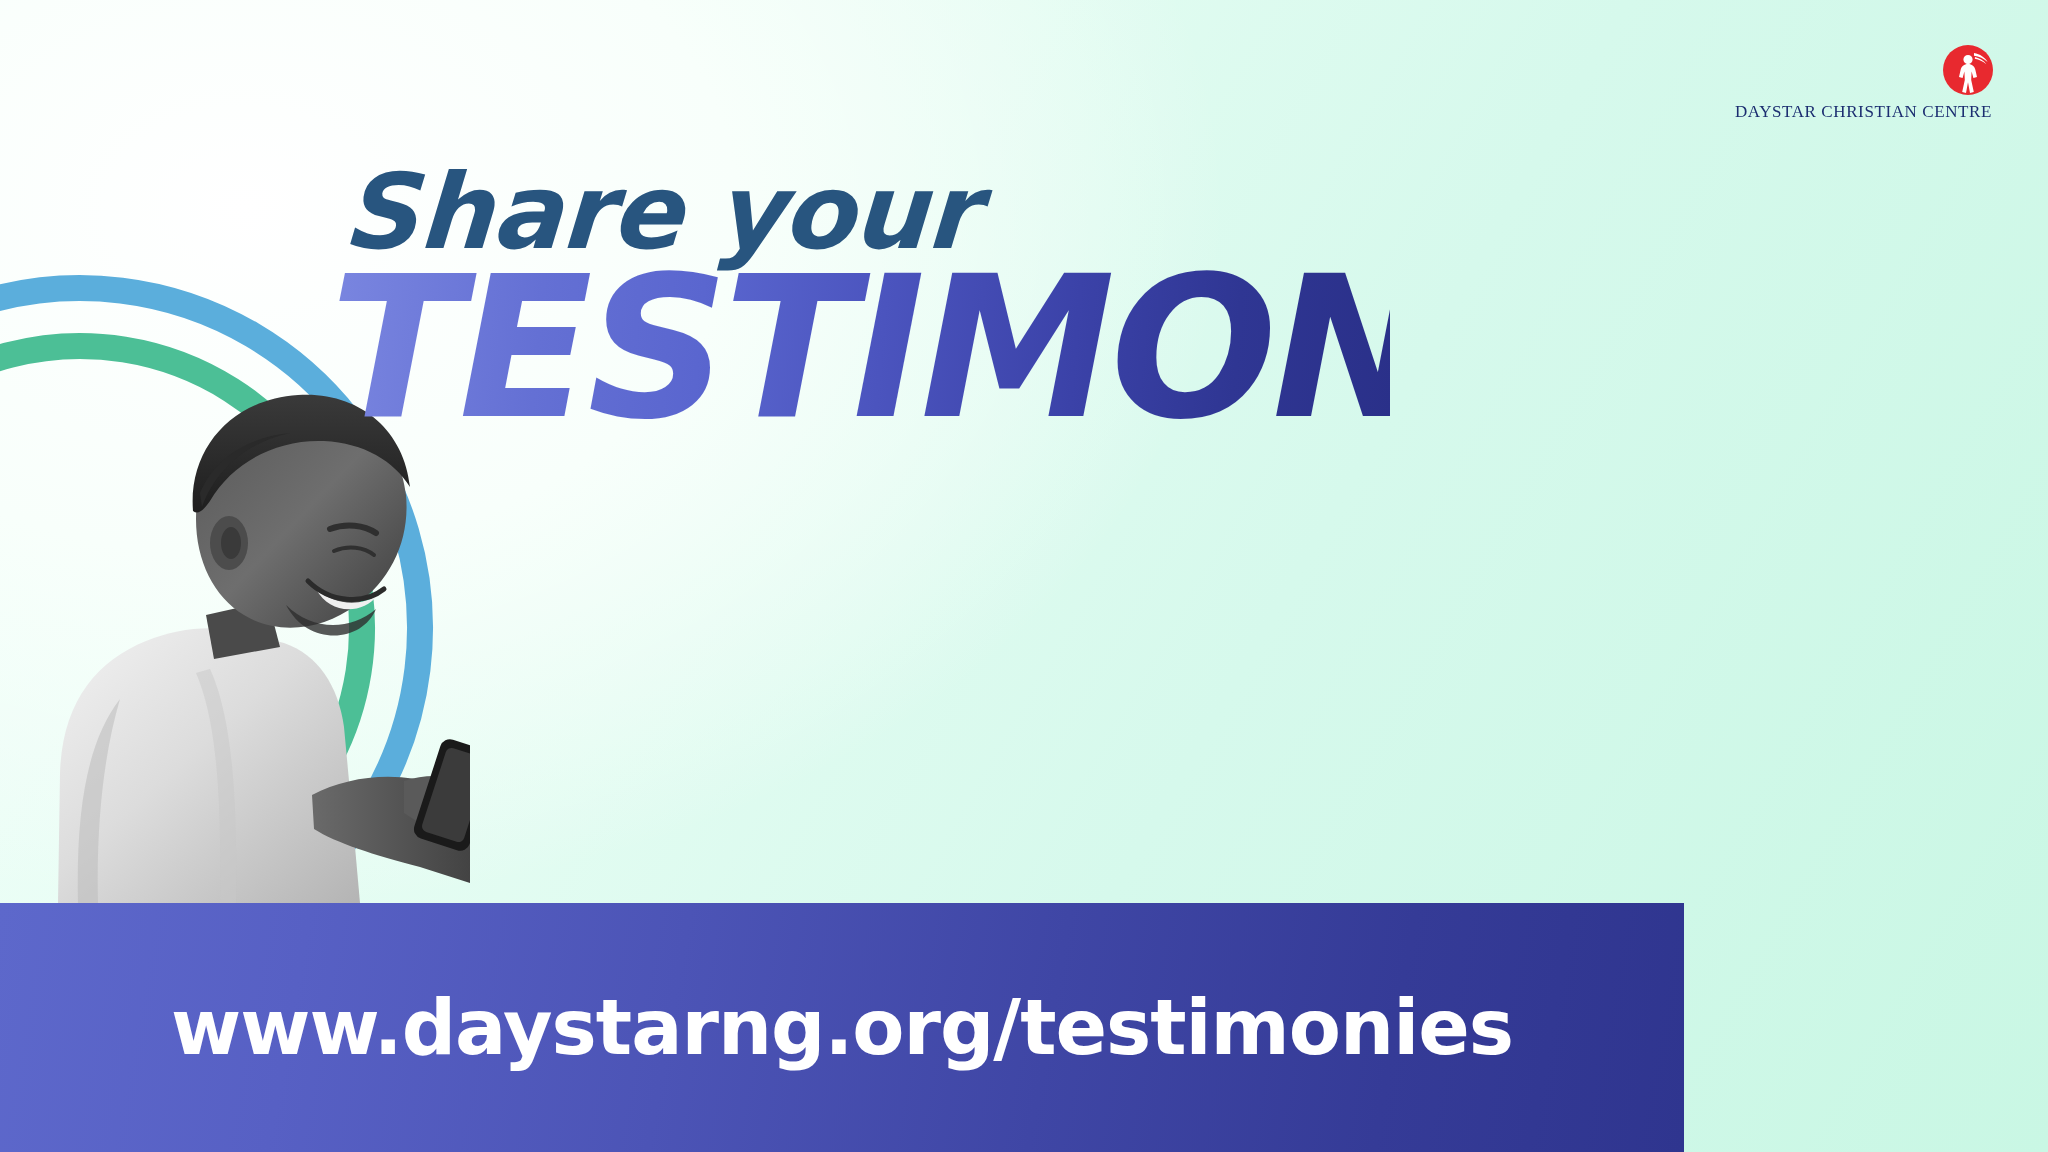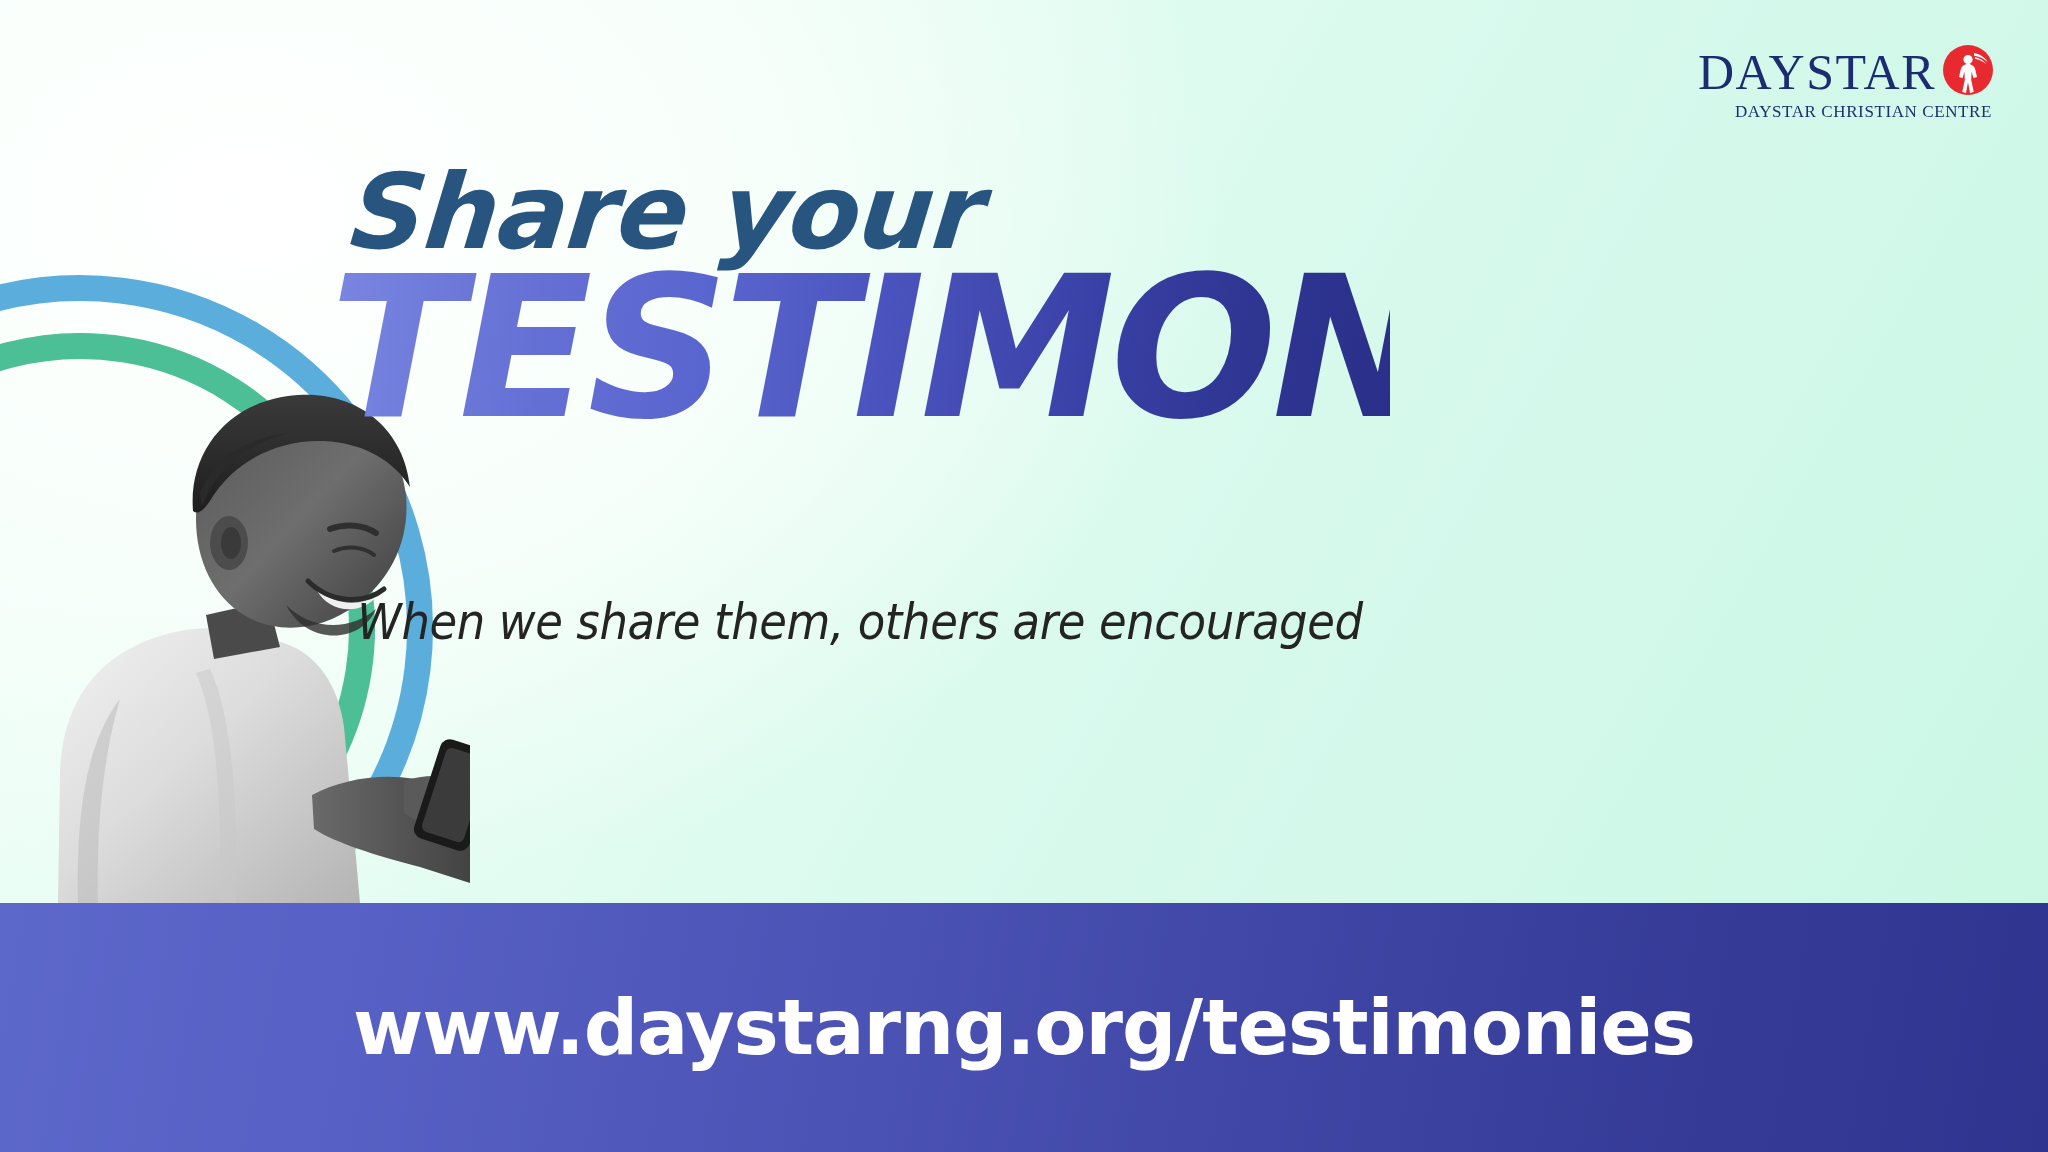--- a/index.html
+++ b/index.html
@@ -120,21 +120,21 @@
     line-height:1.30;
     color:#242424;
     letter-spacing:-0.4px;
   }
   .para .ln { display:block; white-space:nowrap; }
 
   
   .footer {
     position:absolute;
     left:0; bottom:0;
-    width:2048px; height:249px;
+    width:1684px; height:249px;
     background:linear-gradient(100deg,
         #5d68cb 0%,
         #5760c4 18%,
         #4c54b6 40%,
         #3f46a5 62%,
         #353b97 82%,
         #2f358f 100%);
     display:flex;
     flex-direction:column;
     align-items:center;
@@ -233,40 +233,38 @@
       <path d="M404 438 C428 430 454 432 470 442 L470 500
                C448 494 424 484 404 470 Z" fill="#5a5a5a"></path>
 
       <rect x="426" y="400" width="58" height="104" rx="10" fill="#1a1a1a" transform="rotate(18 455 452)"></rect>
       <rect x="433" y="408" width="44" height="88" rx="6" fill="#3b3b3b" transform="rotate(18 455 452)"></rect>
     </svg>
   </div>
 
   <div class="logo">
     <div class="logo-top">
-      <span class="logo-word">DAYSTAR</span>
       <svg class="logo-mark" viewBox="0 0 52 52" aria-hidden="true">
         <circle cx="26" cy="26" r="25" fill="#e8292f"></circle>
         <path d="M26 11 a4.6 4.6 0 1 1 0 9.2 a4.6 4.6 0 0 1 0-9.2 Z" fill="#ffffff"></path>
         <path d="M26 20 c4 0 6.6 2.4 7.4 6 l1.6 7 -3.6 1 -1.8-6.4
                  -0.4 8.4 2.6 12 -3.8 0.9 -2-10.6 -2 10.6 -3.8-0.9
                  2.6-12 -0.4-8.4 -1.8 6.4 -3.6-1 1.6-7 C19.4 22.4 22 20 26 20 Z" fill="#ffffff"></path>
         <path d="M32 9 c6 1 11 4.5 13.6 9 -3.6-3.4-8.6-5.6-13.6-6.2 Z" fill="#ffffff"></path>
         <path d="M33 13 c5 1.2 9 3.8 11.4 7.2 -3.4-2.8-7.4-4.6-11.6-5.4 Z" fill="#ffffff"></path>
       </svg>
     </div>
     <div class="logo-sub">DAYSTAR CHRISTIAN CENTRE</div>
   </div>
 
   <div class="head-block">
     <div class="script-line">Share your</div>
     <div class="big-word">TESTIMONY</div>
   </div>
 
   <div class="para">
-    <span class="ln">When we share them, others are encouraged</span>
   </div>
 
   <div class="footer">
     <div class="footer-url">www.daystarng.org/testimonies</div>
   </div>
 
 </div>
 
 </body></html>

